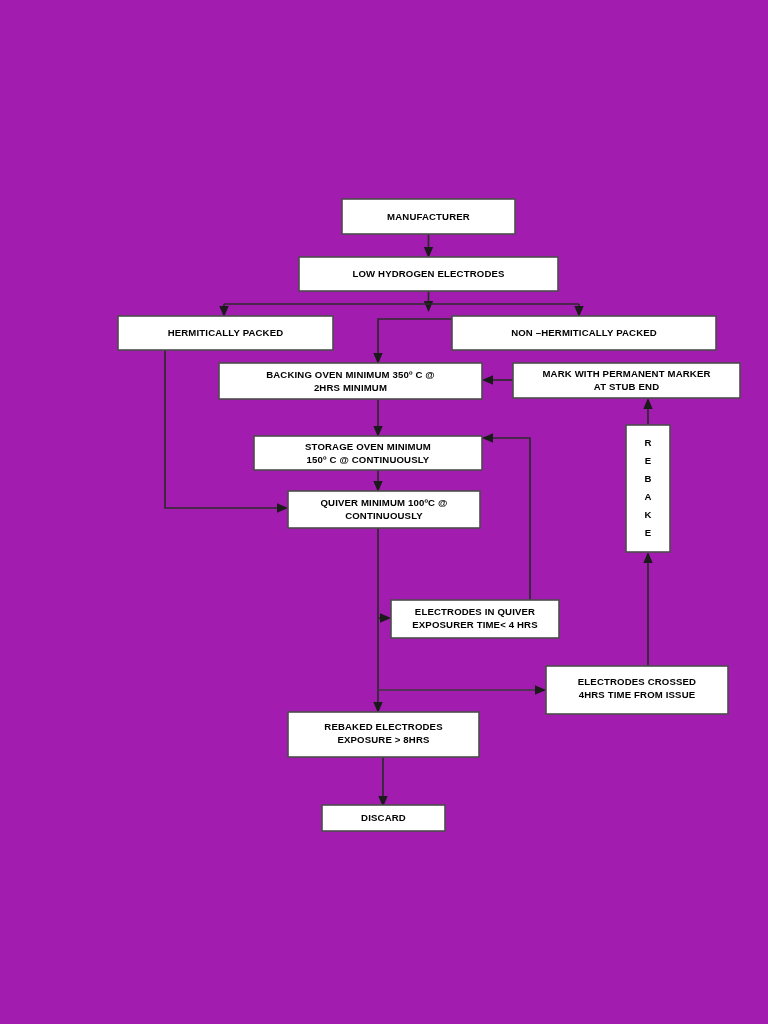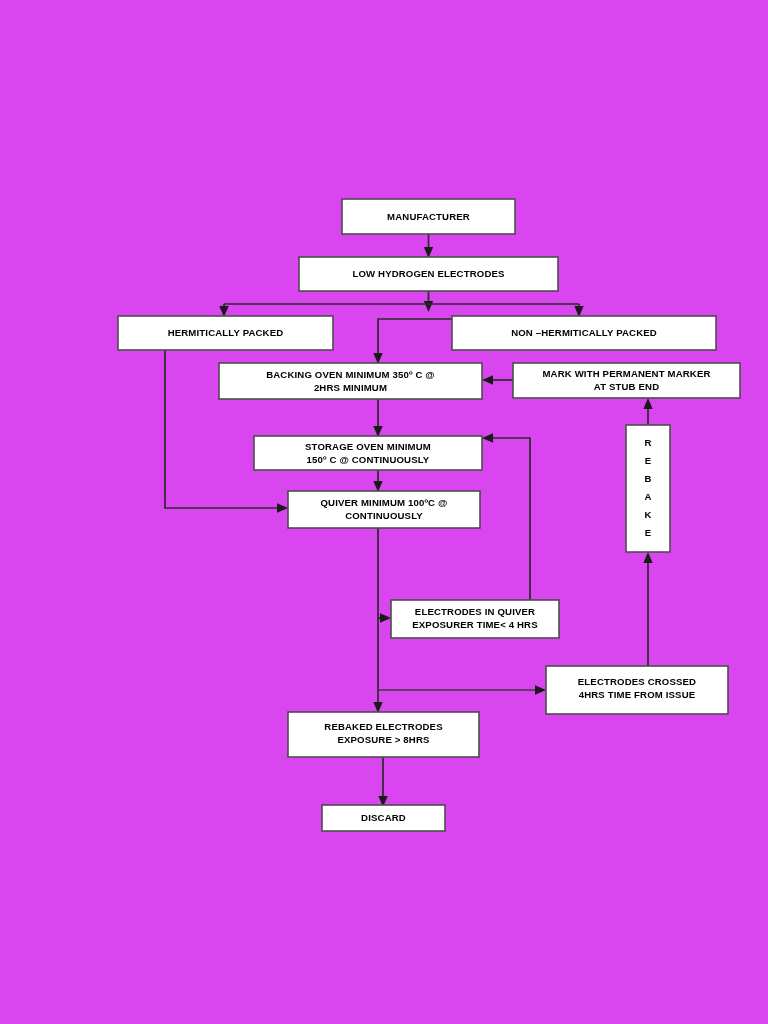--- a/index.html
+++ b/index.html
@@ -11,21 +11,21 @@
   body {
     width: 768px;
     height: 1024px;
     font-family: "Liberation Sans", sans-serif;
     overflow: hidden;
   }
   #flowchart-root {
     position: relative;
     width: 768px;
     height: 1024px;
-    background: #d946ef;
+    background: #a21caf;
   }
   svg#flow-svg {
     display: block;
     width: 768px;
     height: 1024px;
   }
   .node-box {
     fill: #ffffff;
     stroke: #4d4d4d;
     stroke-width: 1.6;

